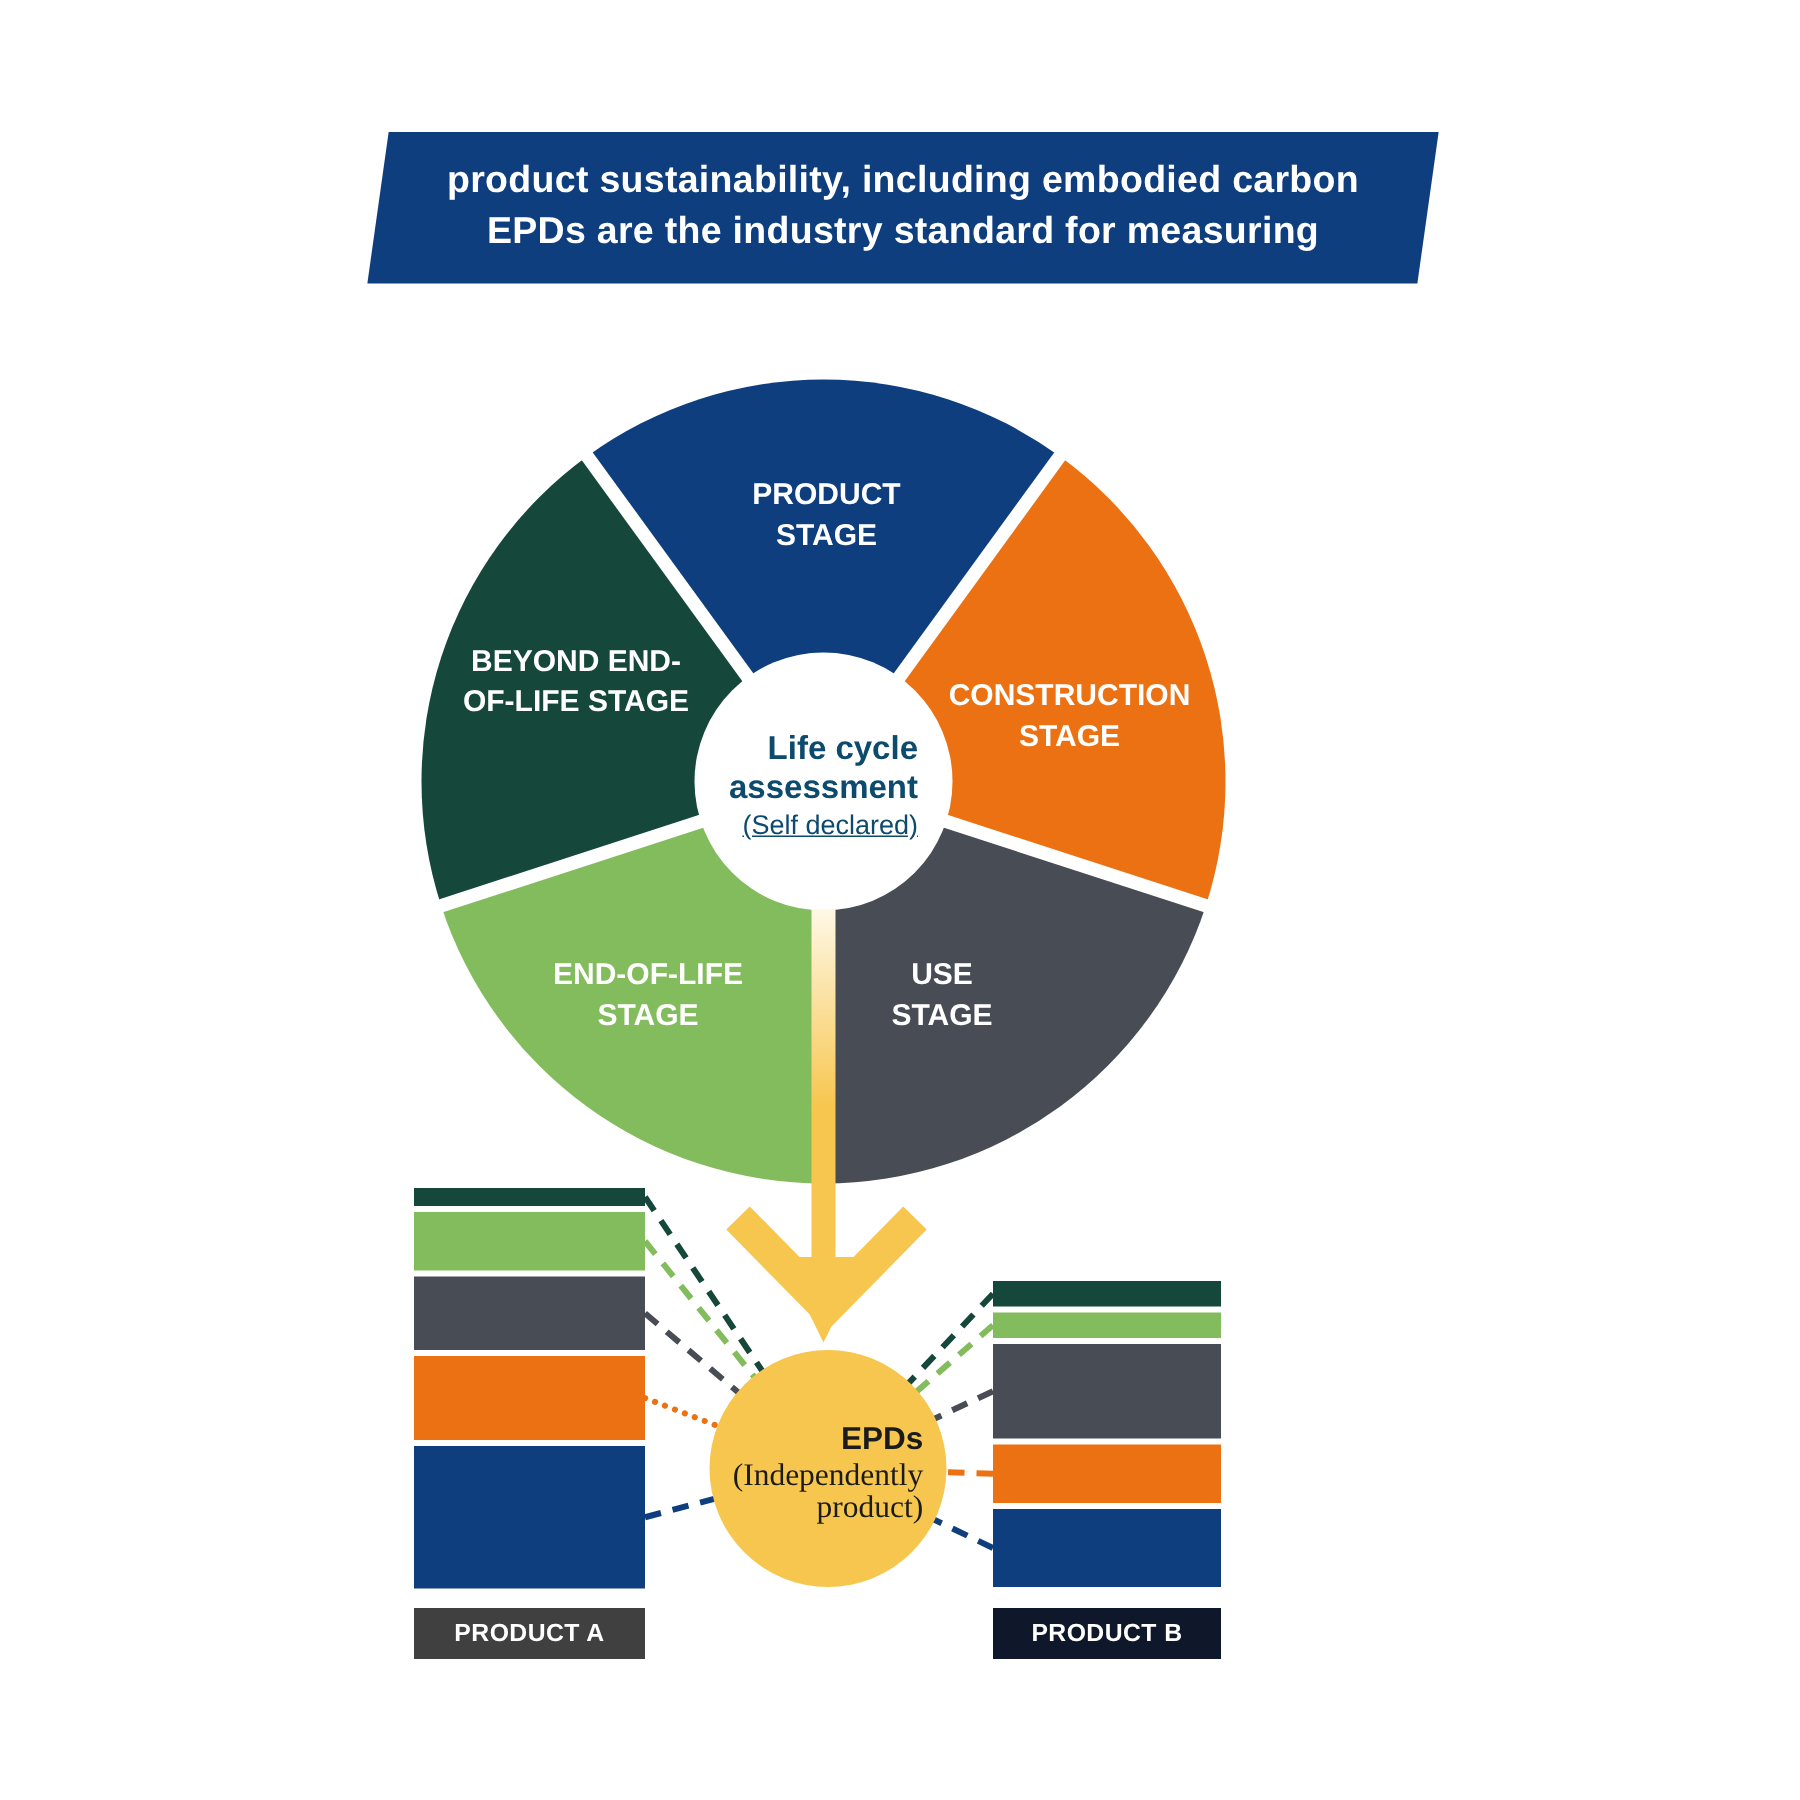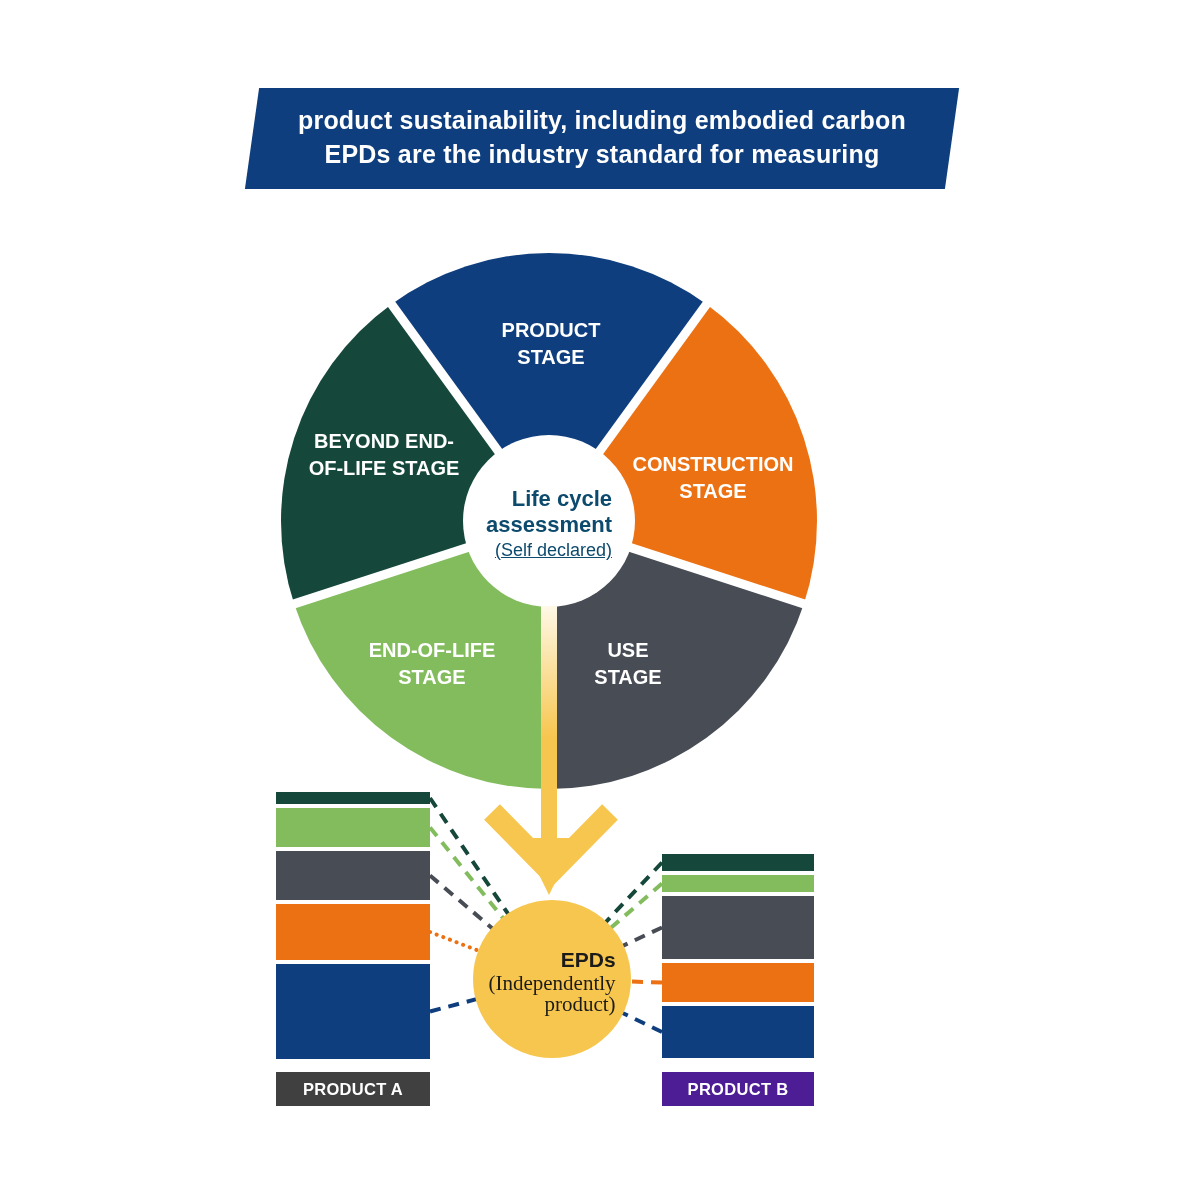--- a/index.html
+++ b/index.html
@@ -132,17 +132,17 @@
 
   <div class="epd-text">
     <div class="epd-title">EPDs</div>
     <div class="epd-sub">(Independently</div>
     <div class="epd-sub">product)</div>
   </div>
 
   <div class="plabel plabel-a" style="background: #404040;">
     <span>PRODUCT A</span>
   </div>
-  <div class="plabel plabel-b" style="background: #4c1d95;">
+  <div class="plabel plabel-b" style="background: #0f172a;">
     <span>PRODUCT B</span>
   </div>
 
 </div>
 
 </body></html>

